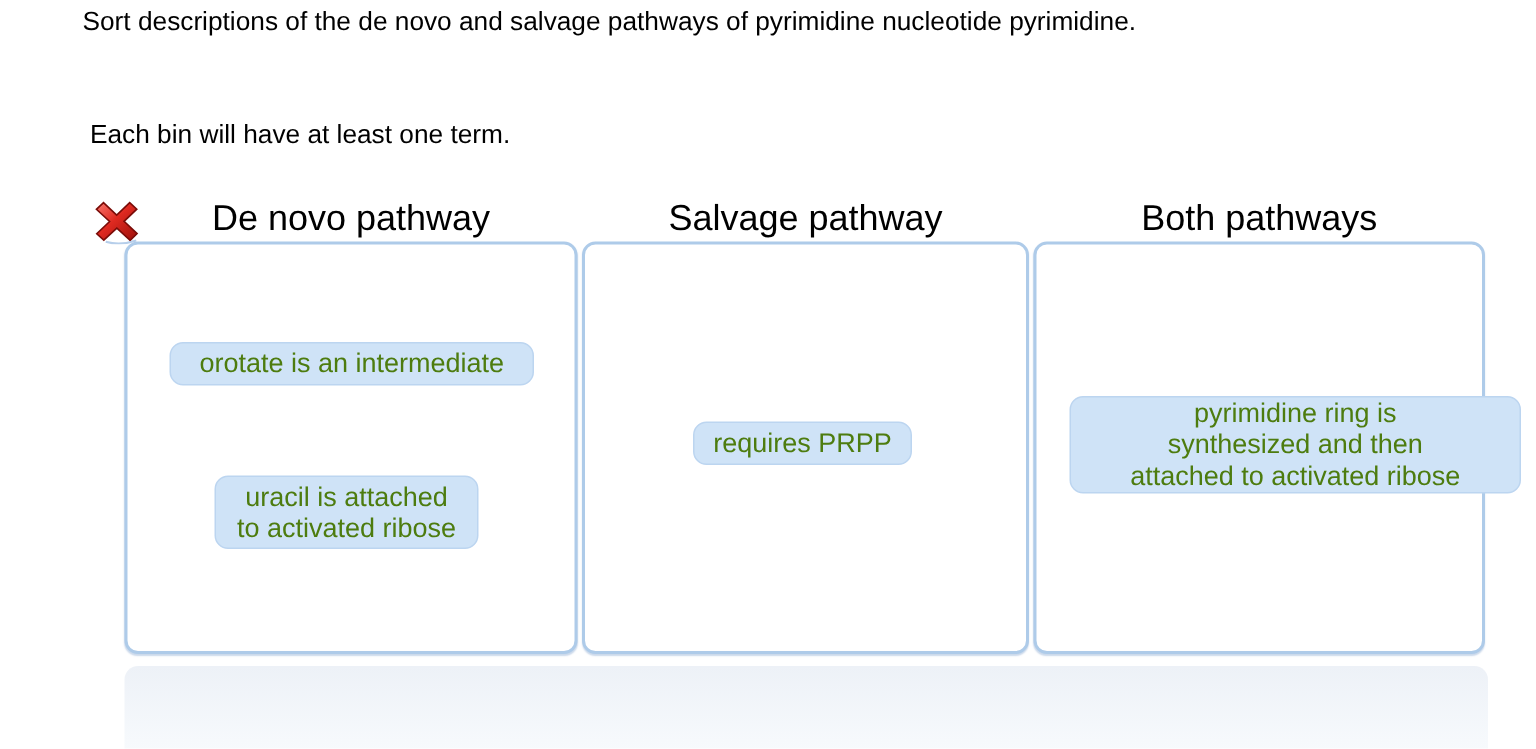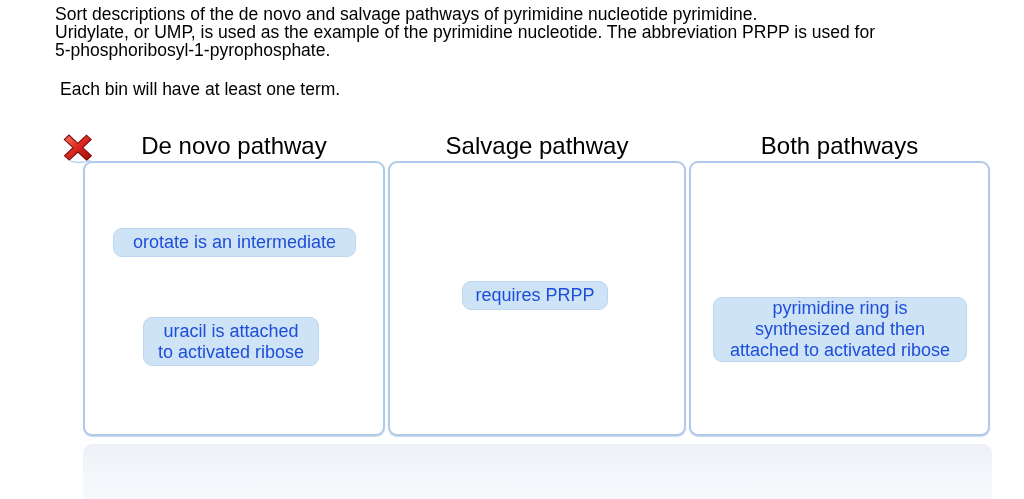--- a/index.html
+++ b/index.html
@@ -40,41 +40,40 @@
   .b1{left:83px;width:302px;}
   .b2{left:388px;width:298px;}
   .b3{left:689px;width:301px;}
 
   
   .chip{
     background:#cfe3f7;border:1px solid #bcd5f0;border-radius:9px;
     box-sizing:border-box;text-align:center;
     font-size:18px;line-height:21px;white-space:pre-line;
     display:flex;align-items:center;justify-content:center;
-    color:#1d4ed8;cursor:move;
+    color:#4d7c0f;cursor:move;
   }
   .chip-orotate   {left:113px;top:228px;width:243px;height:29px;}
   .chip-uracil    {left:143px;top:317px;width:176px;height:49px;}
   .chip-prpp      {left:462px;top:281px;width:146px;height:29px;}
-  .chip-pyrimidine{left:713px;top:264px;width:254px;height:65px;margin-top:33px;}
+  .chip-pyrimidine{left:713px;top:264px;width:301px;height:65px;}
 
   
   .term-bank{
     left:83px;top:444px;width:909px;height:90px;
     border-radius:9px;
     background:linear-gradient(to bottom,#edf1f7 0%,#f6f9fc 55%,#fdfdfe 100%);
   }
 </style>
 </head>
 <body>
 
 <div class="abs instructions">
   <span>Sort descriptions of the </span><span class="italic">de novo</span><span> and salvage pathways of pyrimidine nucleotide pyrimidine.</span><br>
-  <span>Uridylate, or UMP, is used as the example of the pyrimidine nucleotide. The abbreviation PRPP is used for</span><br>
-  <span>5-phosphoribosyl-1-pyrophosphate.</span>
+  <br>
 </div>
 <div class="abs note">Each bin will have at least one term.</div>
 
 <div class="abs xicon">
   <svg width="30" height="30" viewBox="0 0 28 27" aria-hidden="true">
     <defs>
       <linearGradient id="xg" x1="0" y1="0" x2="1" y2="1">
         <stop offset="0" stop-color="#f8776e"></stop>
         <stop offset="0.45" stop-color="#df2a21"></stop>
         <stop offset="1" stop-color="#9d0f0a"></stop>

